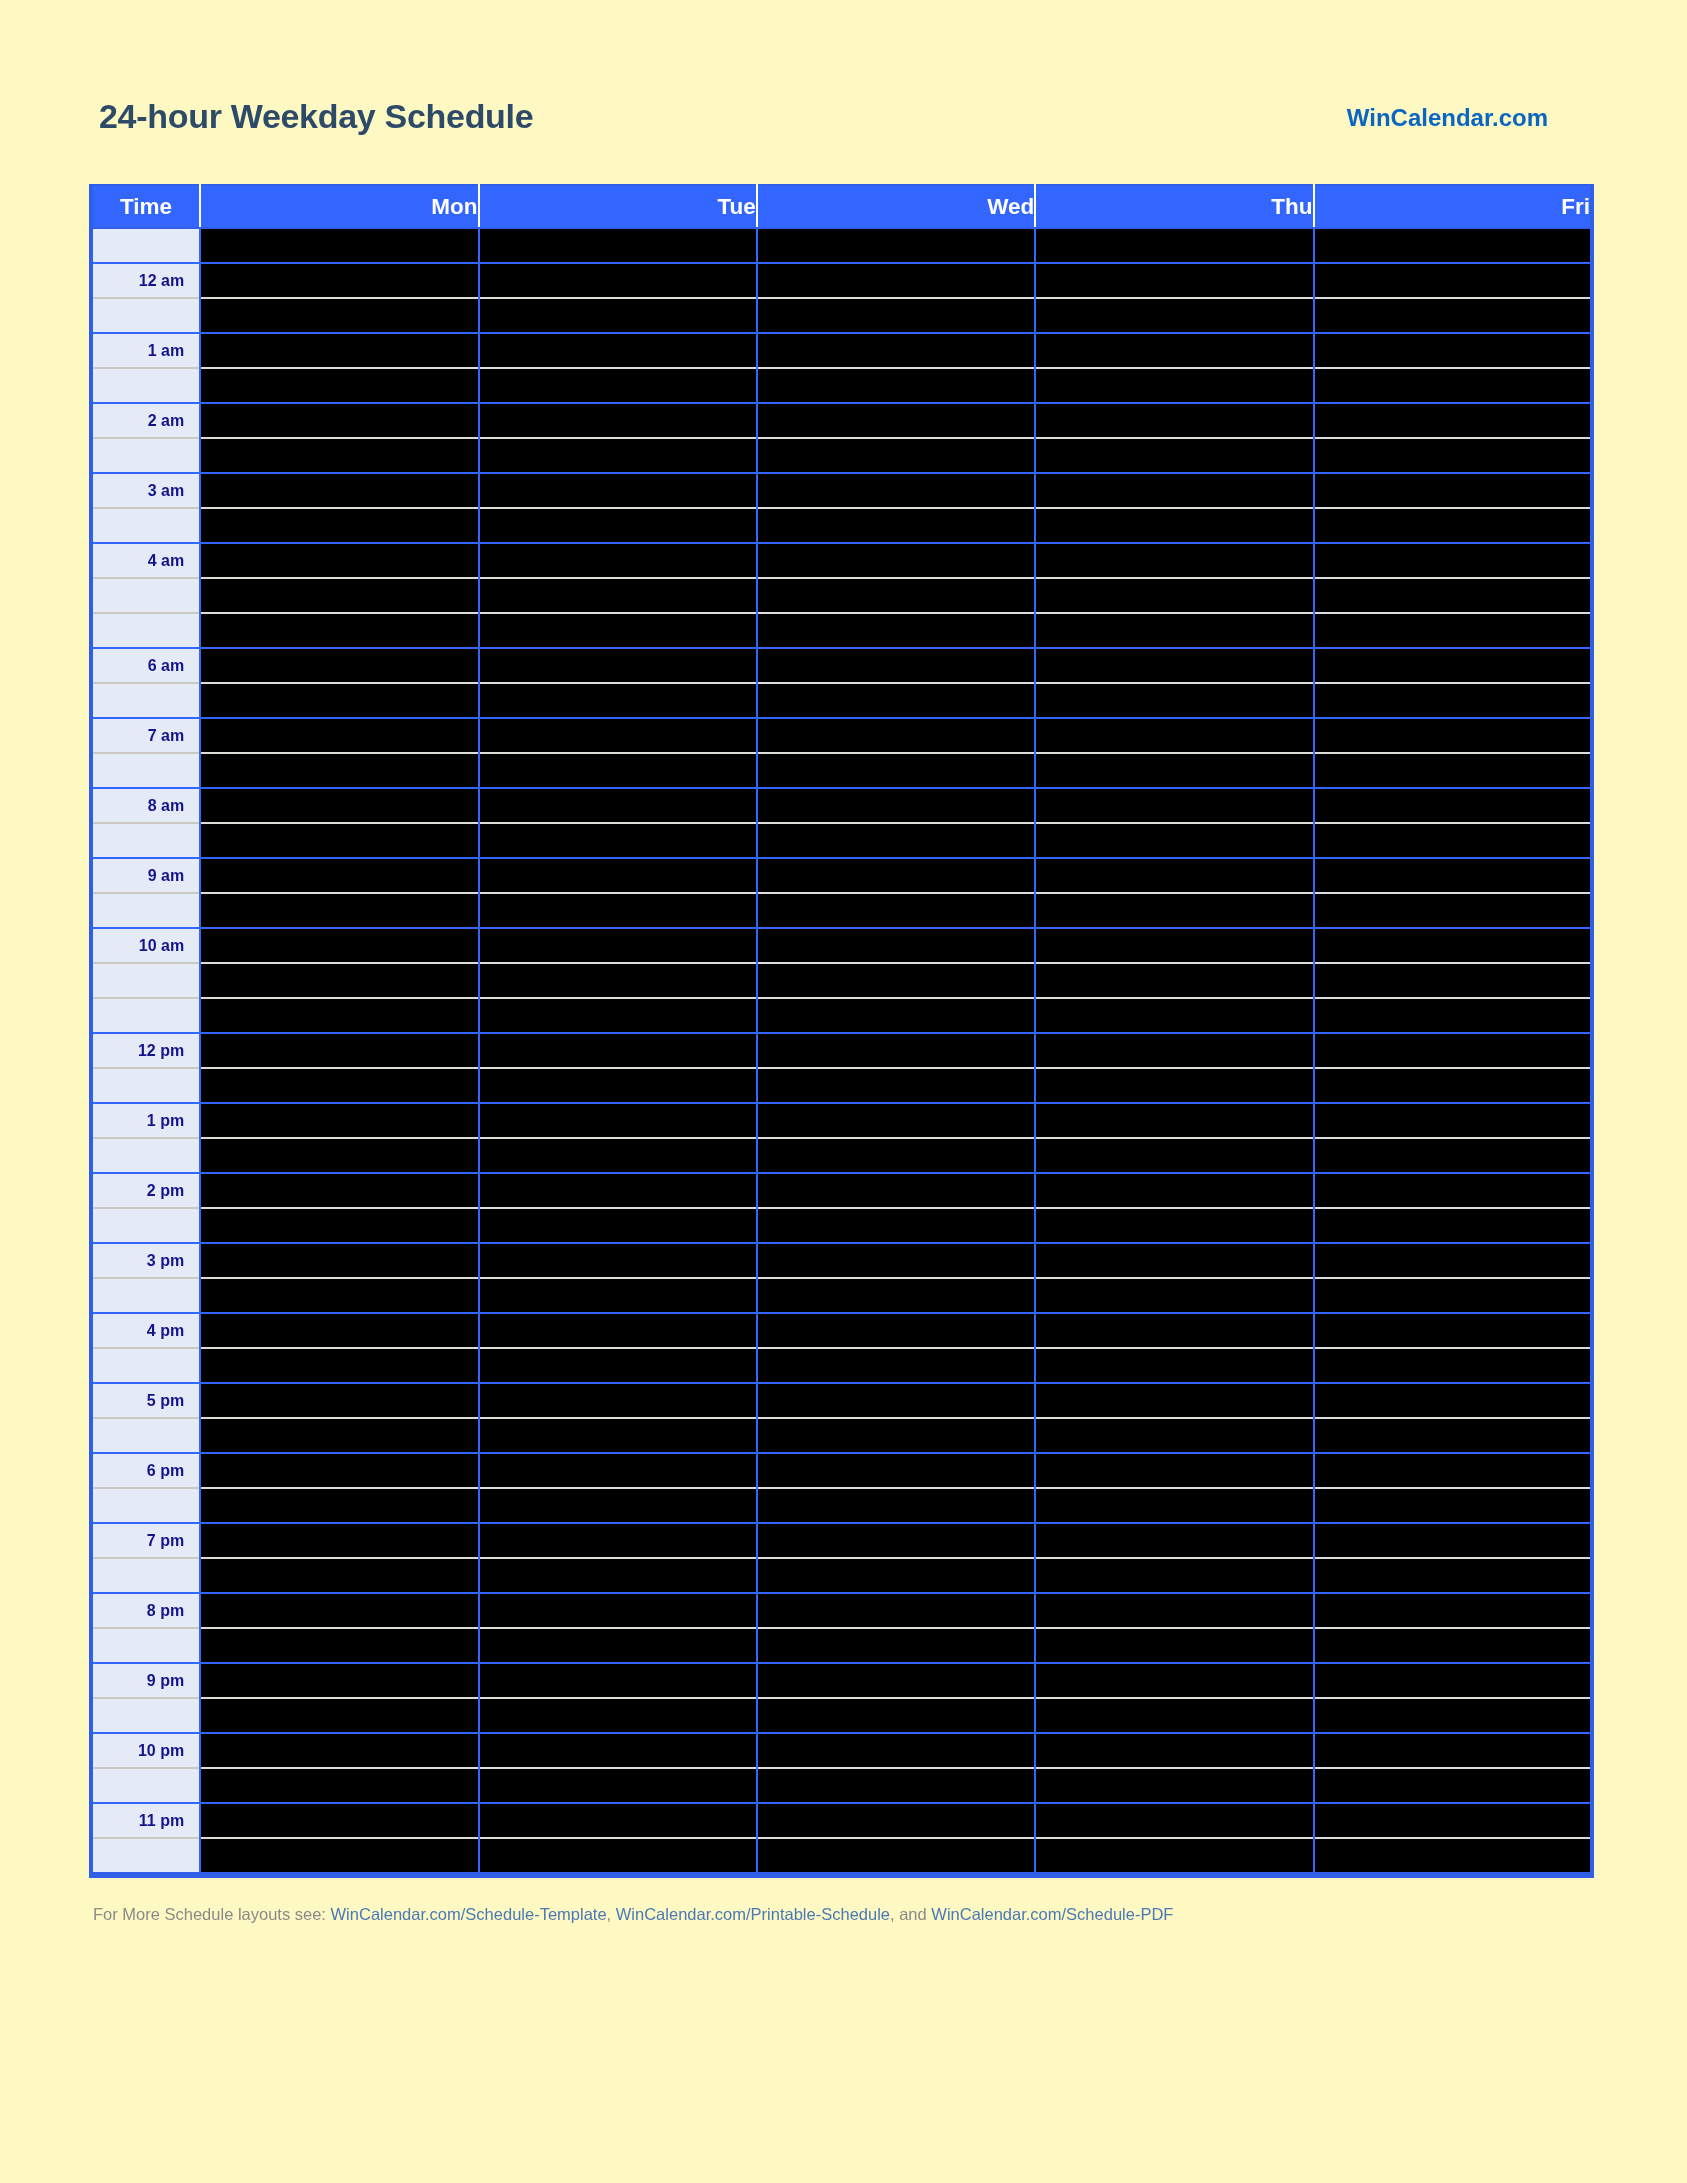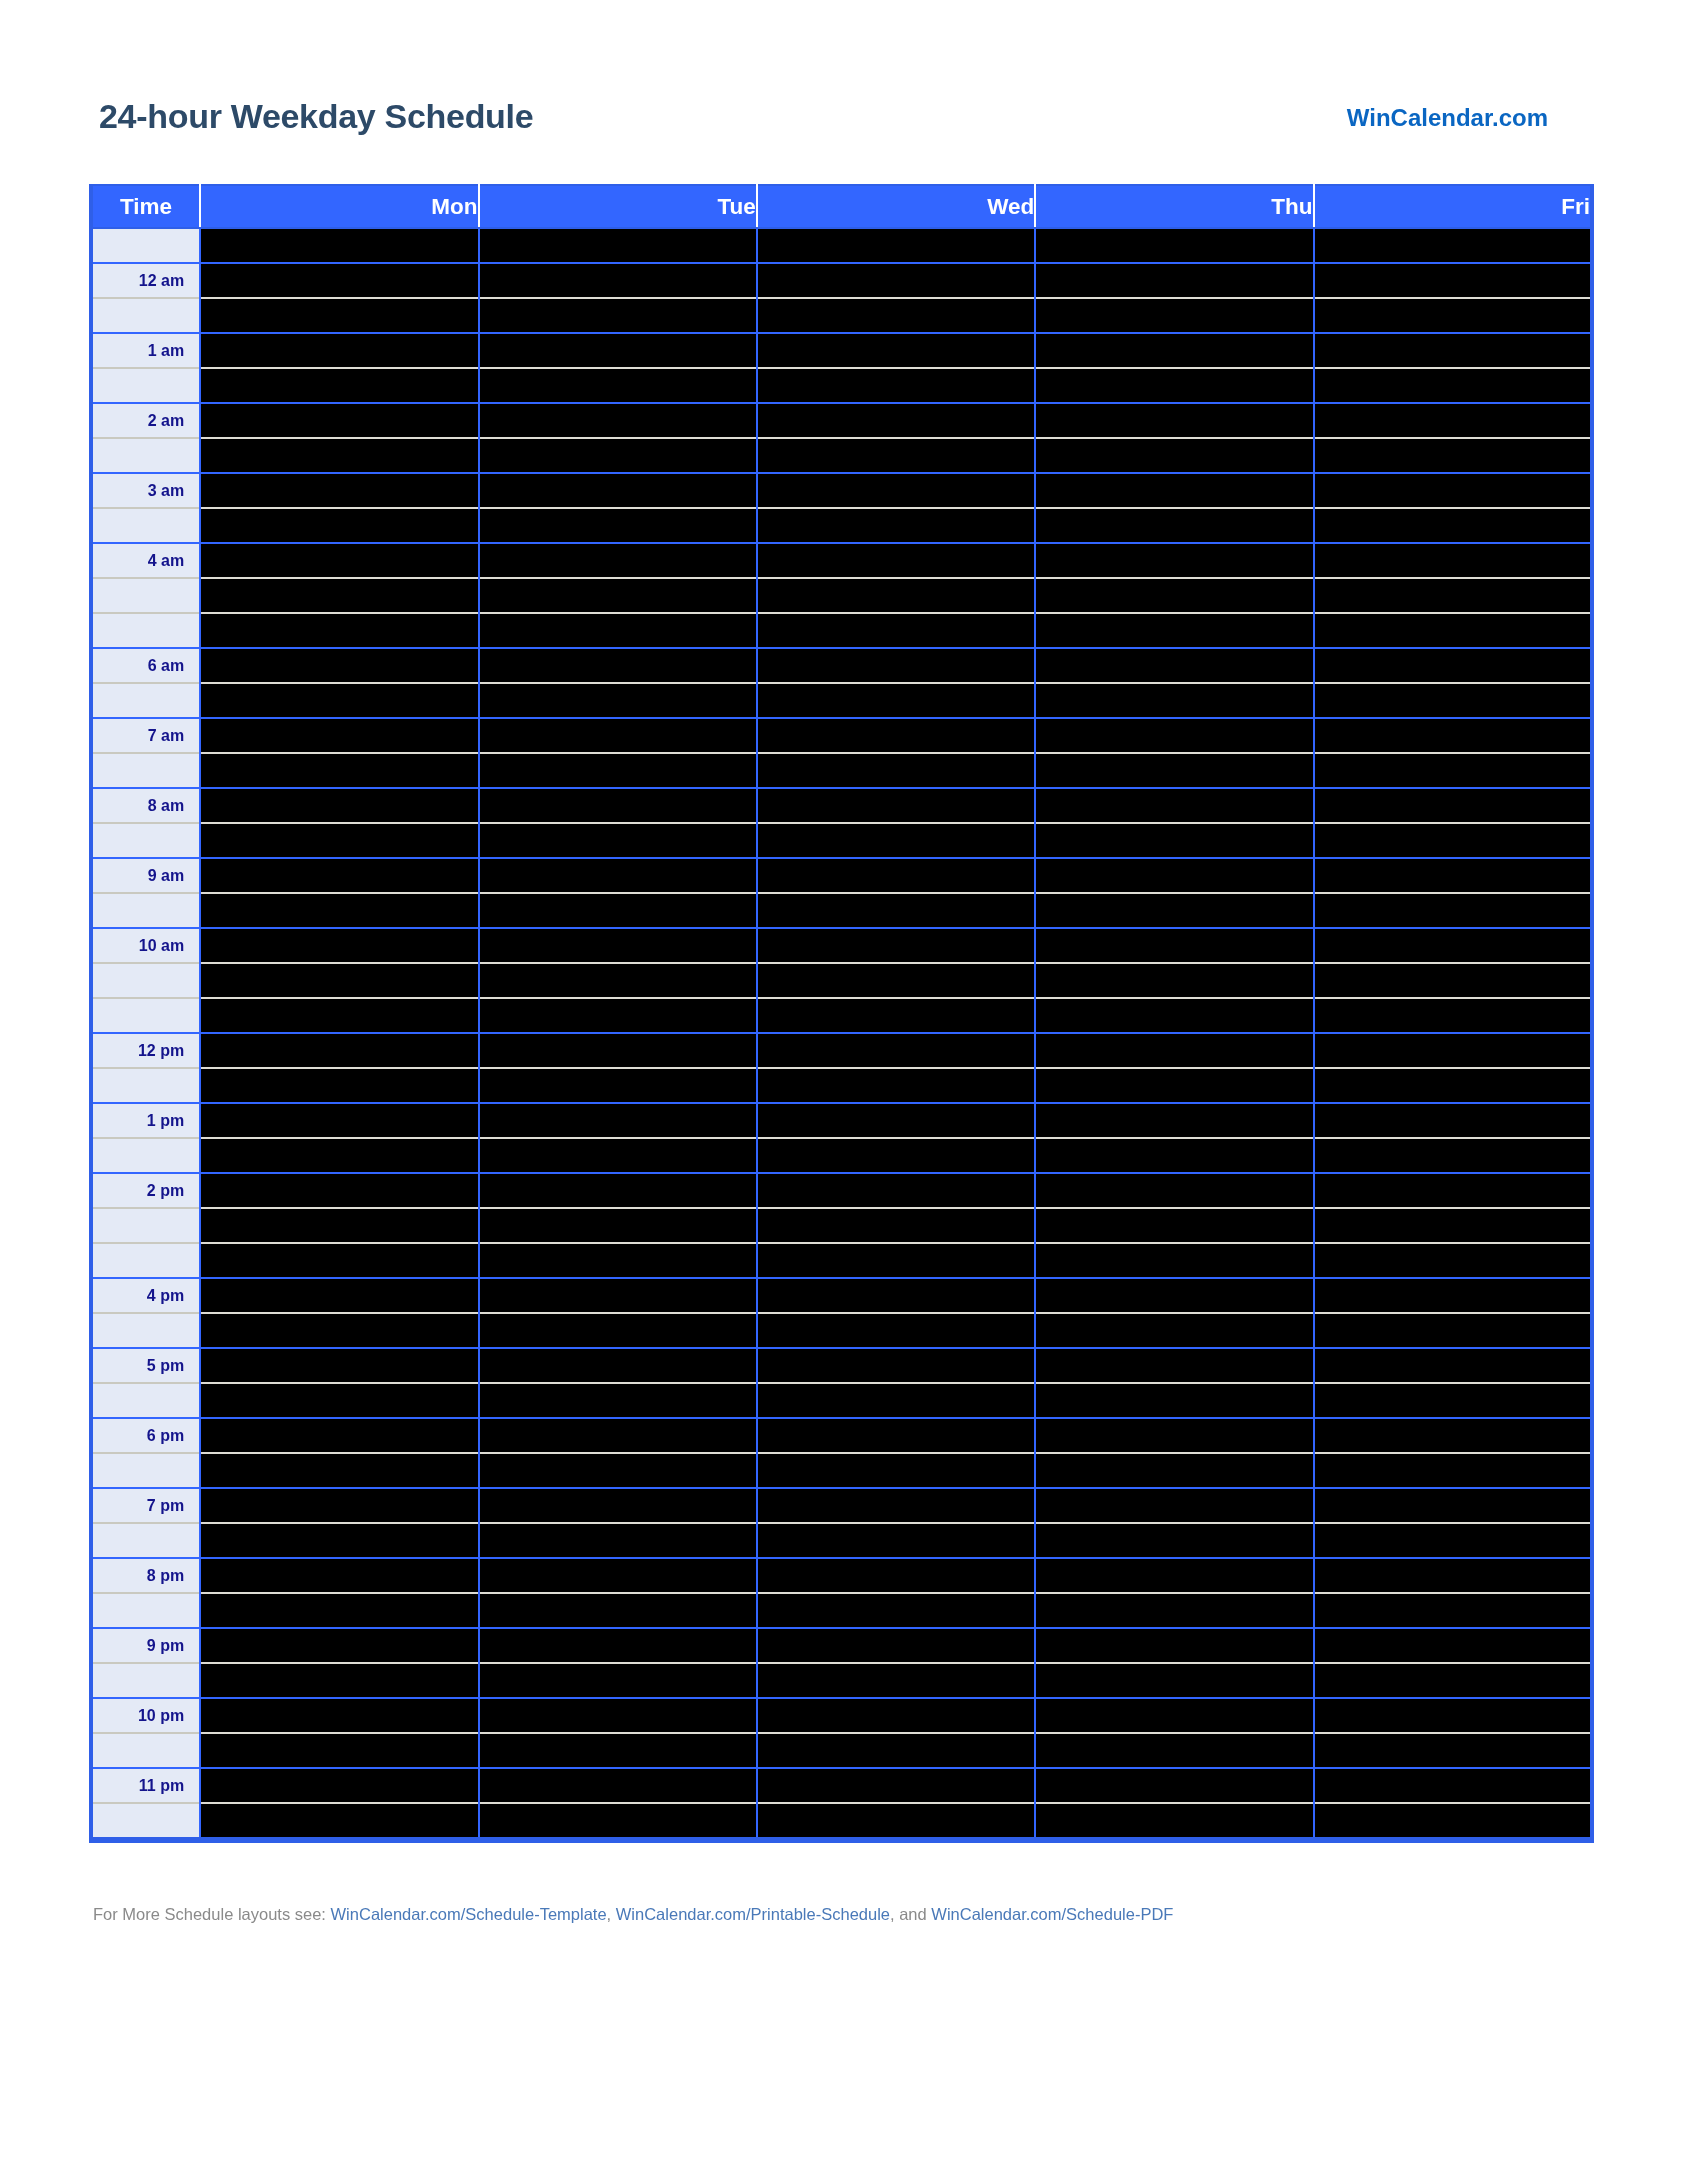--- a/index.html
+++ b/index.html
@@ -16,21 +16,21 @@
     position: relative;
     overflow: hidden;
   }
 
   .page {
     position: absolute;
     left: 0;
     top: 0;
     width: 1687px;
     height: 2183px;
-    background: #ffffff;
+    background: #fef9c3;
   }
 
   
   .doc-header {
     position: absolute;
     left: 91px;
     top: 96px;
     width: 1503px;
     height: 53px;
   }
@@ -395,20 +395,28 @@
             <td class="day-cell"></td>
           </tr>
           <tr class="half">
             <td class="t-label"></td>
             <td class="day-cell"></td>
             <td class="day-cell"></td>
             <td class="day-cell"></td>
             <td class="day-cell"></td>
             <td class="day-cell"></td>
           </tr>
+          <tr class="hour">
+            <td class="t-label">3 pm</td>
+            <td class="day-cell"></td>
+            <td class="day-cell"></td>
+            <td class="day-cell"></td>
+            <td class="day-cell"></td>
+            <td class="day-cell"></td>
+          </tr>
           <tr class="half">
             <td class="t-label"></td>
             <td class="day-cell"></td>
             <td class="day-cell"></td>
             <td class="day-cell"></td>
             <td class="day-cell"></td>
             <td class="day-cell"></td>
           </tr>
           <tr class="hour">
             <td class="t-label">4 pm</td>

